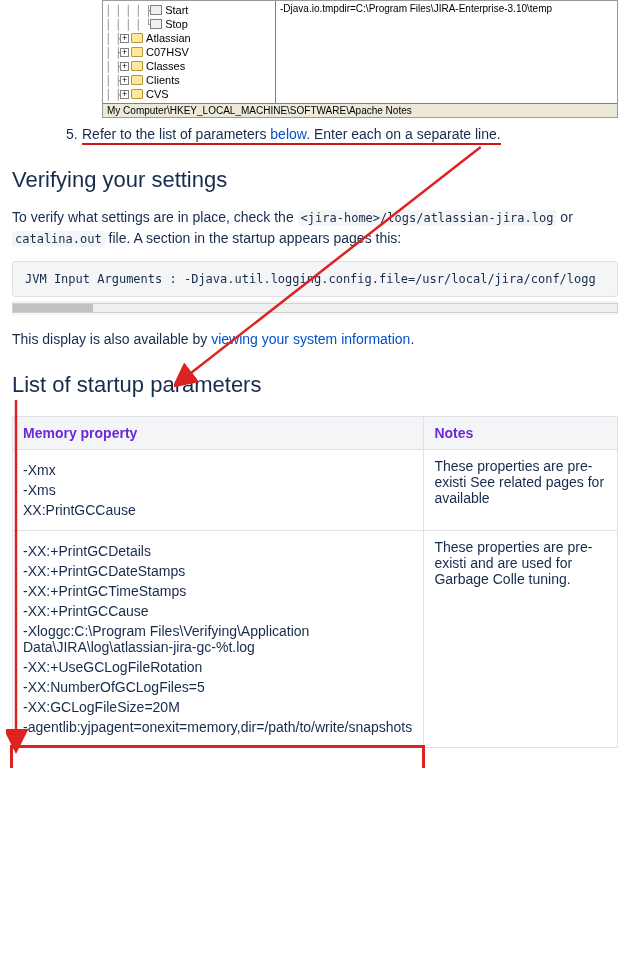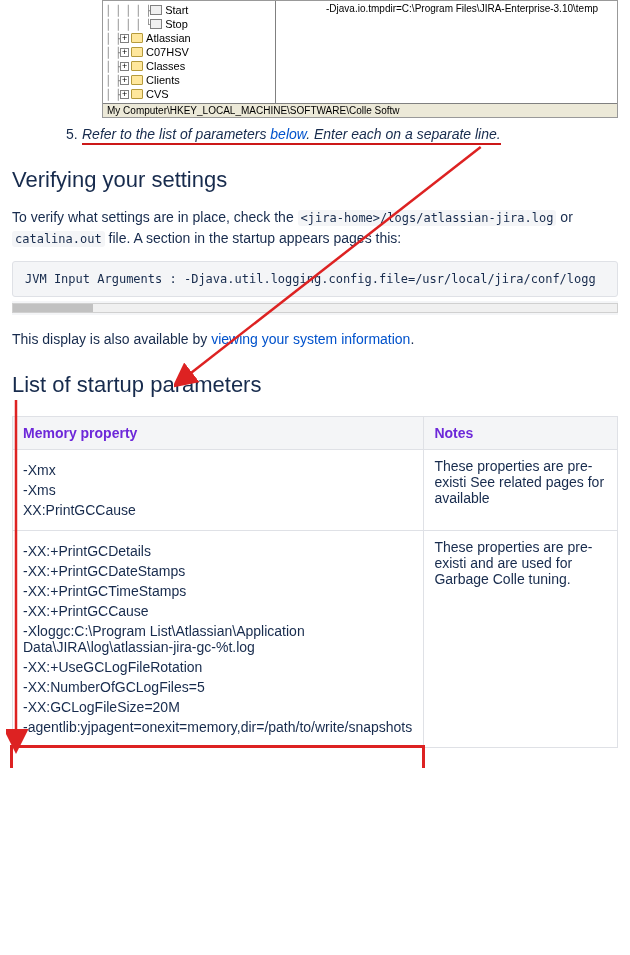--- a/index.html
+++ b/index.html
@@ -20,28 +20,28 @@
     font-size: 11px;
     color: #000;
   }
   .regedit-body { display: flex; background: #fff; }
   .tree-pane { width: 173px; border-right: 1px solid #808080; padding: 2px 0 2px 2px; overflow: hidden; }
   .tree-node { display: flex; align-items: center; height: 14px; white-space: nowrap; }
   .tree-line { color: #808080; font-family: monospace; font-size: 10px; letter-spacing: -1px; display:inline-block; }
   .plusbox { display:inline-block; width:9px; height:9px; border:1px solid #808080; text-align:center; line-height:7px; font-size:9px; margin-right:2px; background:#fff; }
   .folder-icon { display:inline-block; width:12px; height:10px; background:#ffe79c; border:1px solid #b59a3b; margin-right:3px; border-radius:1px; }
   .key-icon { display:inline-block; width:12px; height:10px; background:#f0f0f0; border:1px solid #808080; margin-right:3px; }
-  .value-pane { flex:1; padding: 2px 4px; font-size: 10px; margin-left: 46px; }
+  .value-pane { flex:1; padding: 2px 4px; font-size: 10px; }
   .value-line { white-space: nowrap; }
   .selected-value { background: #316ac5; color: #fff; padding: 0 1px; }
   .statusbar { border-top: 1px solid #808080; background: #ece9d8; font-size: 10px; padding: 1px 4px; white-space: nowrap; overflow: hidden; }
   .step5-row { margin: 8px 0 16px 70px; font-size: 14px; position: relative; }
   .step5-num { position:absolute; left:-16px; }
   .below-link { color: #0052cc; text-decoration: none; }
-  .underline-red { display:inline-block; border-bottom:2px solid #cc1818; padding-bottom:1px;font-style:italic; }
+  .underline-red { display:inline-block; border-bottom:2px solid #cc1818; padding-bottom:1px; }
   h2 { font-size: 22px; font-weight: 400; color: #172b4d; margin: 22px 0 14px 0; }
   h2.startup-h2 { position: relative; z-index: 5; }
   p.body { font-size: 14px; color: #172b4d; line-height: 1.5; margin-bottom: 12px; }
   code.inline { font-family: "SFMono-Regular", Consolas, monospace; font-size: 12px; background: #f4f5f7; padding: 1px 3px; border-radius: 3px; color: #172b4d; }
   a.link { color: #0052cc; text-decoration: none; }
   .codeblock { background: #f4f5f7; border: 1px solid #dfe1e6; border-radius: 3px; margin: 10px 0 4px 0; overflow: hidden; }
   .codeblock-inner { padding: 10px 12px; font-family: "SFMono-Regular", Consolas, monospace; font-size: 12px; white-space: nowrap; overflow: hidden; }
   .hscroll { height: 14px; background: #f4f5f7; position: relative; border-top: none; margin-bottom: 14px; display:flex; align-items:center; }
   .hscroll-track { flex:1; height:10px; background:#f0f0f0; border:1px solid #d0d0d0; position:relative; }
   .hscroll-thumb { position:absolute; left:0; top:0; bottom:0; width:80px; background:#c1c1c1; }
@@ -96,21 +96,21 @@
           <span class="tree-line">│&nbsp;├</span>
           <span class="plusbox">+</span>
           <span class="folder-icon"></span>
           <span>CVS</span>
         </div>
     </div>
     <div class="value-pane">
       <div class="value-line">-Djava.io.tmpdir=C:\Program Files\JIRA-Enterprise-3.10\temp</div>
     </div>
   </div>
-  <div class="statusbar">My Computer\HKEY_LOCAL_MACHINE\SOFTWARE\Colle Softw</div>
+  <div class="statusbar">My Computer\HKEY_LOCAL_MACHINE\SOFTWARE\Apache Notes</div>
 </div>
 
 <div class="step5-row">
   <span class="step5-num">5.</span>
   <span class="underline-red">
     <span>Refer to the list of parameters </span><a href="#" class="below-link">below</a><span>. Enter each on a separate line.</span>
   </span>
 </div>
 
 <h2>Verifying your settings</h2>
@@ -148,21 +148,21 @@
           <div class="prop-item">XX:PrintGCCause</div>
         </td>
         <td>These properties are pre-existi See related pages for available</td>
       </tr>
       <tr>
         <td>
           <div class="prop-item">-XX:+PrintGCDetails</div>
           <div class="prop-item">-XX:+PrintGCDateStamps</div>
           <div class="prop-item">-XX:+PrintGCTimeStamps</div>
           <div class="prop-item">-XX:+PrintGCCause</div>
-          <div class="prop-item">-Xloggc:C:\Program List\Atlassian\Application Data\JIRA\log\atlassian-jira-gc-%t.log</div>
+          <div class="prop-item">-Xloggc:C:\Program Files\Verifying\Application Data\JIRA\log\atlassian-jira-gc-%t.log</div>
           <div class="prop-item">-XX:+UseGCLogFileRotation</div>
           <div class="prop-item">-XX:NumberOfGCLogFiles=5</div>
           <div class="prop-item">-XX:GCLogFileSize=20M</div>
           <div class="prop-item">-agentlib:yjpagent=onexit=memory,dir=/path/to/write/snapshots</div>
         </td>
         <td>These properties are pre-existi and are used for Garbage Colle tuning.</td>
       </tr>
     </tbody>
 </table>
 

